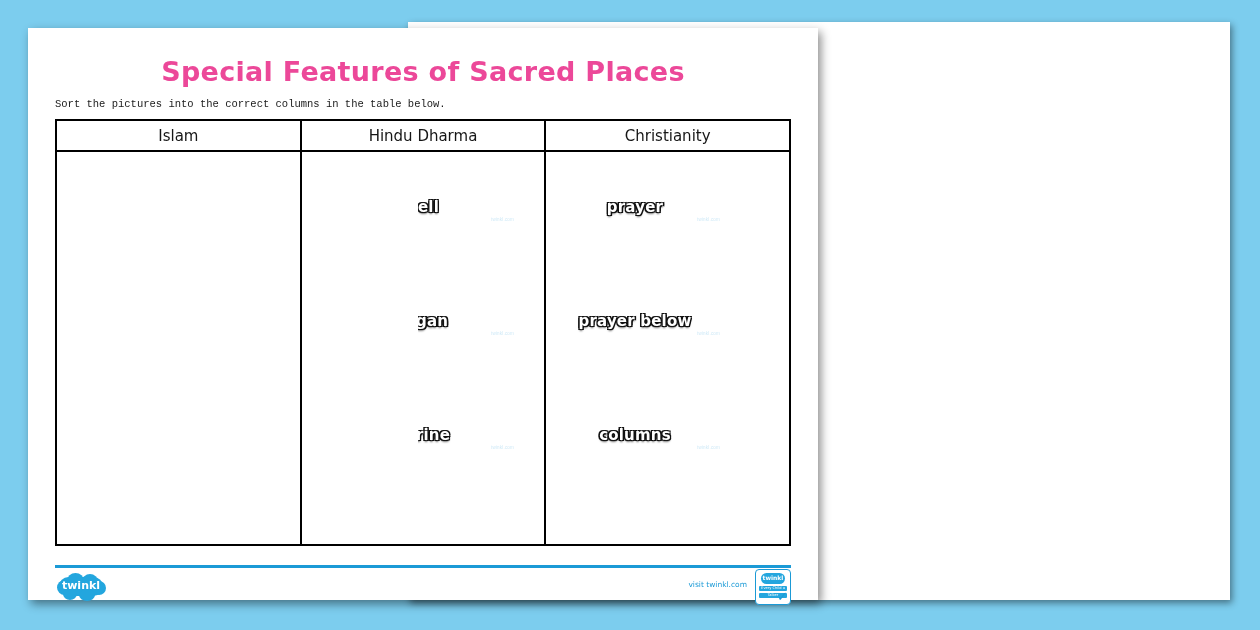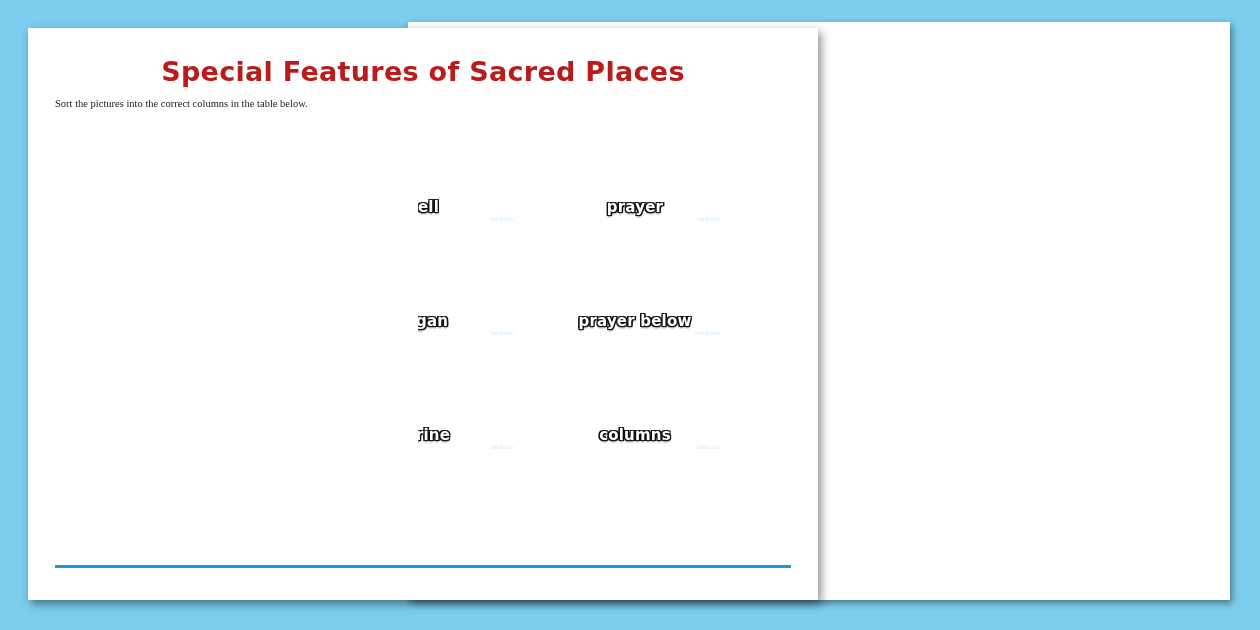--- a/index.html
+++ b/index.html
@@ -201,27 +201,27 @@
     bottom: 0;
   }
 
   .page-title {
     margin: 0;
     padding-top: 28px;
     text-align: center;
     font-family: "DejaVu Sans", sans-serif;
     font-weight: bold;
     font-size: 27px;
-    color: #b91c1c;
+    color: #ec4899;
     letter-spacing: 0.3px;
   }
 
   .instruction {
     margin: 11px 0 0 0;
-    font-family: Liberation Serif, serif;
+    font-family: Liberation Mono, monospace;
     font-size: 10.5px;
     color: #1a1a1a;
   }
 
   .sort-table {
     margin-top: 9px;
     width: 100%;
     border-collapse: collapse;
     table-layout: fixed;
     border: 2px solid #000;
@@ -409,20 +409,61 @@
 
   </div>
 
   <div id="front-sheet">
     <div class="sheet-inner">
 
       <h1 class="page-title">Special Features of Sacred Places</h1>
 
       <p class="instruction">Sort the pictures into the correct columns in the table below.</p>
 
+      <table class="sort-table">
+        <thead>
+          <tr>
+            <th>Islam</th>
+            <th>Hindu Dharma</th>
+            <th>Christianity</th>
+          </tr>
+        </thead>
+        <tbody>
+          <tr>
+            <td></td>
+            <td></td>
+            <td></td>
+          </tr>
+        </tbody>
+      </table>
 
     </div>
 
     <div class="footer-rule"></div>
 
+    <div class="footer">
+
+      <div class="twinkl-cloud">
+        <div class="blob b1"></div>
+        <div class="blob b2"></div>
+        <div class="blob b3"></div>
+        <div class="blob b4"></div>
+        <div class="blob b5"></div>
+        <div class="blob b6"></div>
+        <div class="blob b7"></div>
+        <div class="word">twinkl</div>
+      </div>
+
+      <div class="visit-link">visit twinkl.com</div>
+
+      <div class="badge">
+        <div class="mini-cloud">
+          <span>twinkl</span>
+        </div>
+        <div class="bar bar1">Every Child a</div>
+        <div class="bar bar2">Talker</div>
+        <div class="tick">✓</div>
+      </div>
+
+    </div>
   </div>
 
 </div>
 
 </body></html>

